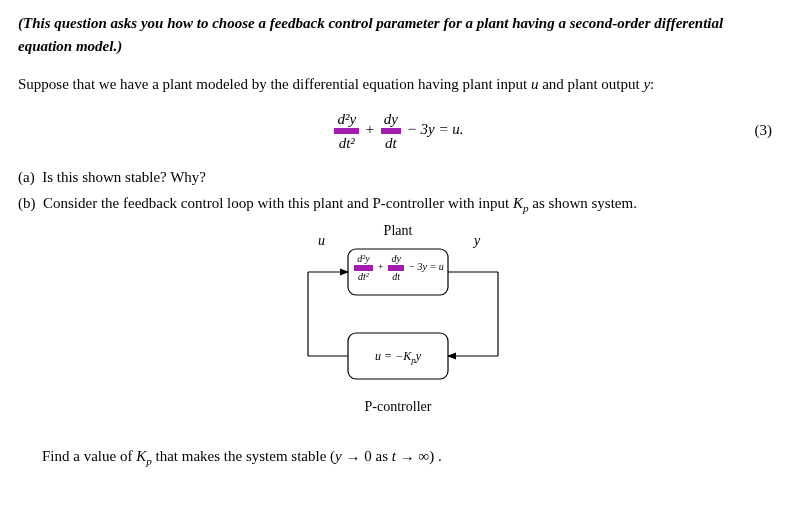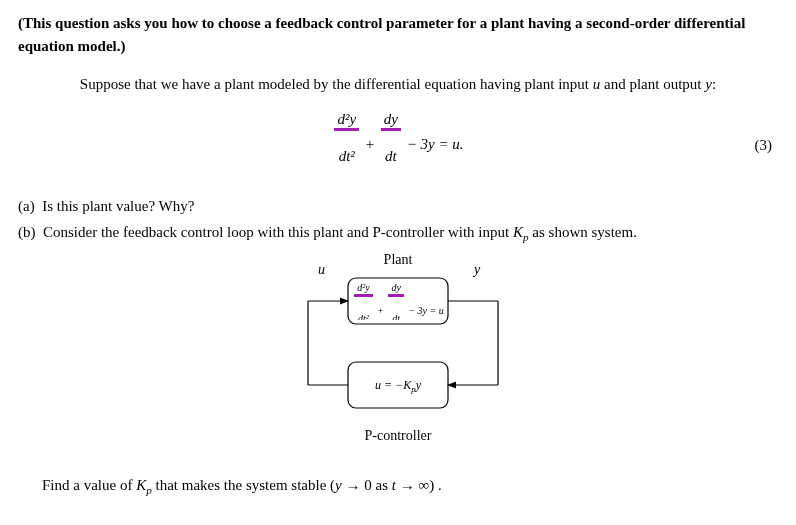--- a/index.html
+++ b/index.html
@@ -7,26 +7,26 @@
     font-size: 15px;
     line-height: 1.5;
     color: #000;
     margin: 0;
     padding: 12px 18px;
     width: 796px;
     box-sizing: border-box;
     background: #fff;
   }
   .italic-intro {
+    font-style: italic;
     font-weight: bold;
     margin-bottom: 16px;
   }
   .para {
     margin-bottom: 8px;
-    text-align: center;
   }
   .varmath {
     font-style: italic;
     font-family: Georgia, serif;
   }
   .eqrow {
     display: flex;
     align-items: center;
     justify-content: center;
     position: relative;
@@ -38,27 +38,27 @@
   }
   .frac {
     display: inline-block;
     vertical-align: middle;
     text-align: center;
     font-style: italic;
     margin: 0 2px;
   }
   .frac .num {
     display: block;
-    border-bottom: 3px solid #a21caf;
+    border-bottom: 6px solid #a21caf;
     padding: 0 3px;
     line-height: 1.2;
   }
   .frac .den {
     display: block;
-    padding: 16px 3px;
+    padding: 0 3px;
     line-height: 1.2;
   }
   .eqtext {
     font-family: Georgia, serif;
     font-style: italic;
   }
   .sub { font-size: 0.75em; vertical-align: sub; font-style: italic; }
   .qline {
     margin: 4px 0 4px 0;
   }
@@ -90,21 +90,21 @@
     <span class="frac">
       <span class="num">dy</span>
       <span class="den">dt</span>
     </span>
     <span> − 3y = u.</span>
   </span>
   <span class="eqnum">(3)</span>
 </div>
 
 <div class="qline">
-  <span>(a)</span>&nbsp;&nbsp;<span>Is this plant value? Why?</span>
+  <span>(a)</span>&nbsp;&nbsp;<span>Is this shown stable? Why?</span>
 </div>
 
 <div class="qline">
   <span>(b)</span>&nbsp;&nbsp;<span>Consider the feedback control loop with this plant and P-controller with input </span><span class="varmath"><span>K</span><span class="sub">p</span></span><span> as shown system.</span>
 </div>
 
 <div class="diagram-wrap">
   <svg width="300" height="210" viewBox="0 0 300 210">
     <defs>
       <marker id="arrow" markerWidth="8" markerHeight="8" refX="7" refY="3" orient="auto">

